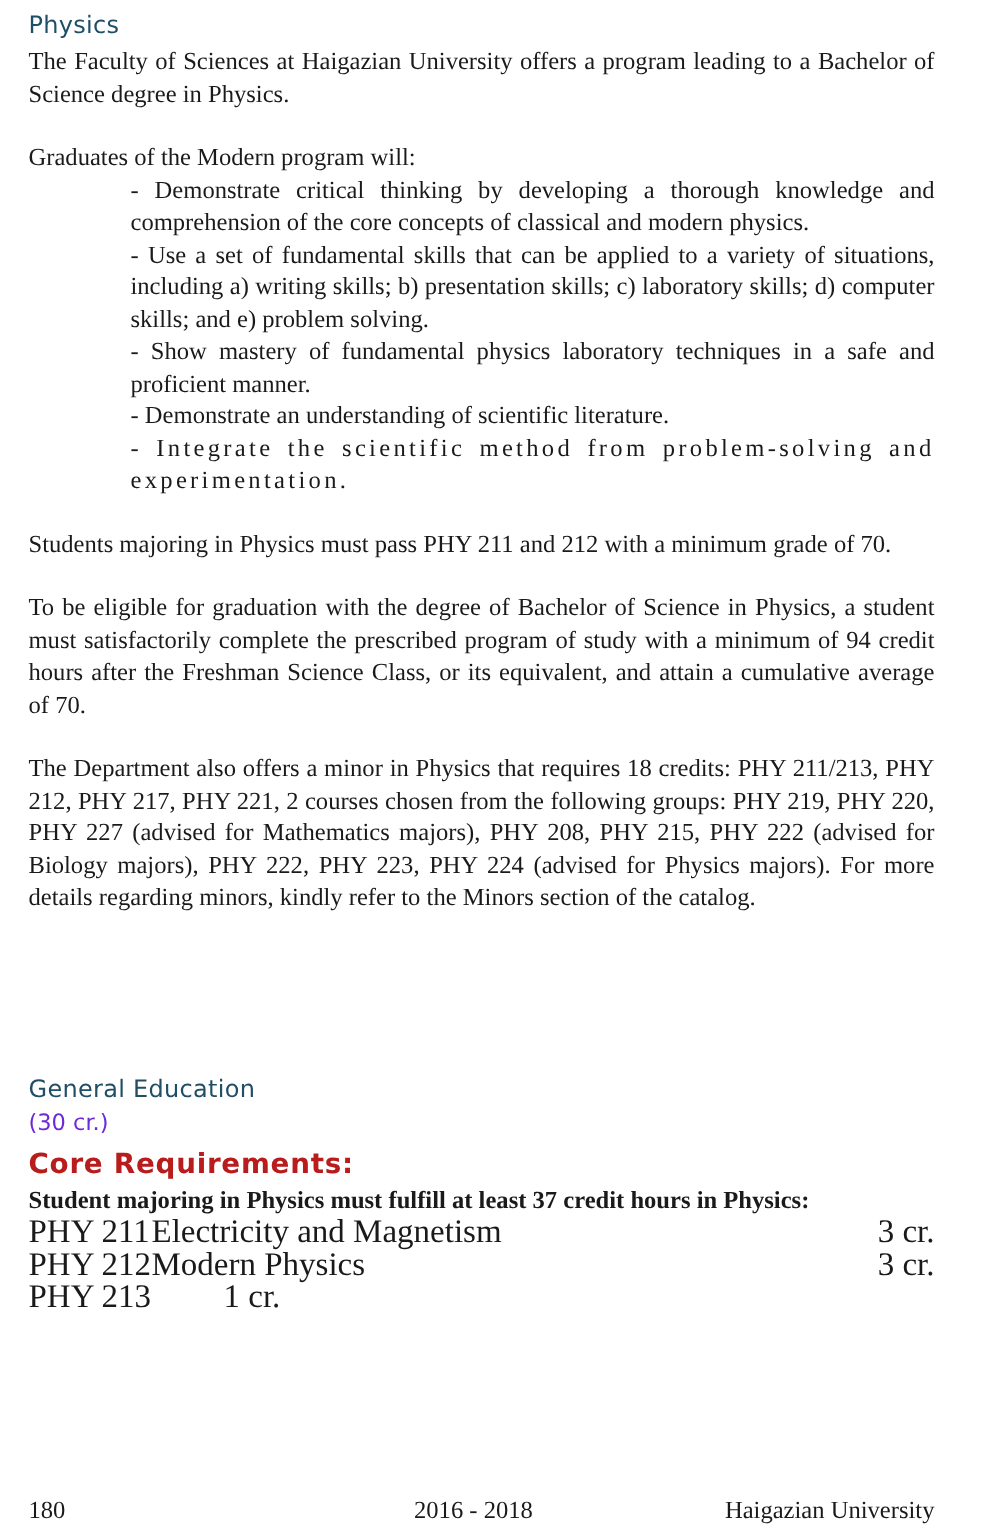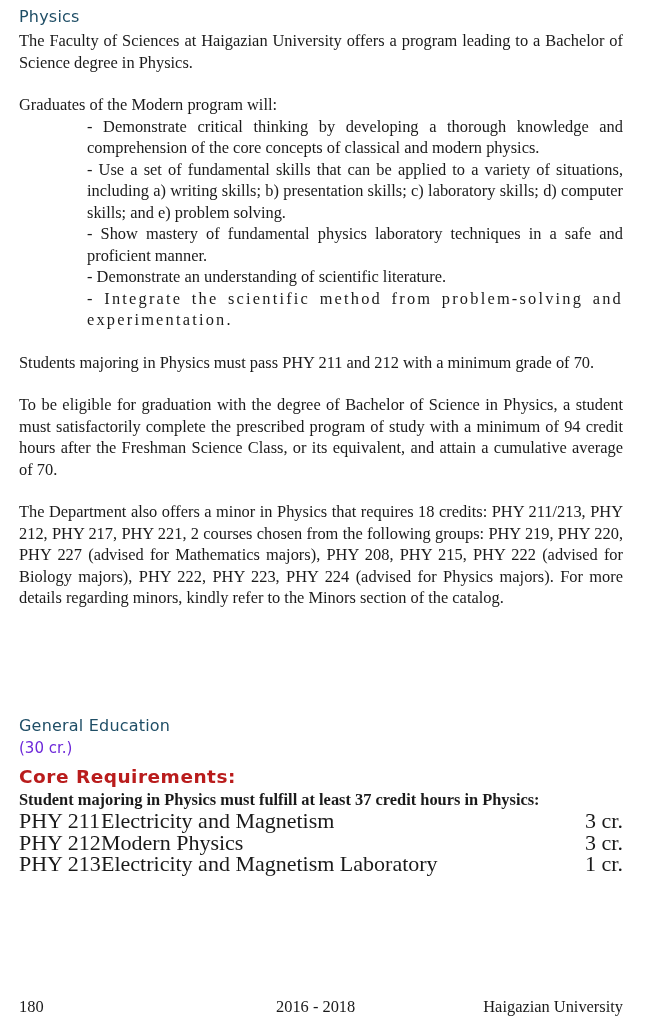--- a/index.html
+++ b/index.html
@@ -66,21 +66,20 @@
       <span class="title">Electricity and Magnetism</span>
       <span class="cr">3 cr.</span>
     </div>
     <div class="course">
       <span class="code">PHY 212</span>
       <span class="title">Modern Physics</span>
       <span class="cr">3 cr.</span>
     </div>
     <div class="course">
       <span class="code">PHY 213</span>
-      <span class="title">Electricity and Magnetism Laboratory</span>
       <span class="cr">1 cr.</span>
     </div>
   </div>
 </div>
 
 <div class="footer">
   <span class="pg">180</span>
   <span class="yr">2016 - 2018</span>
   <span class="uni">Haigazian University</span>
 </div>

